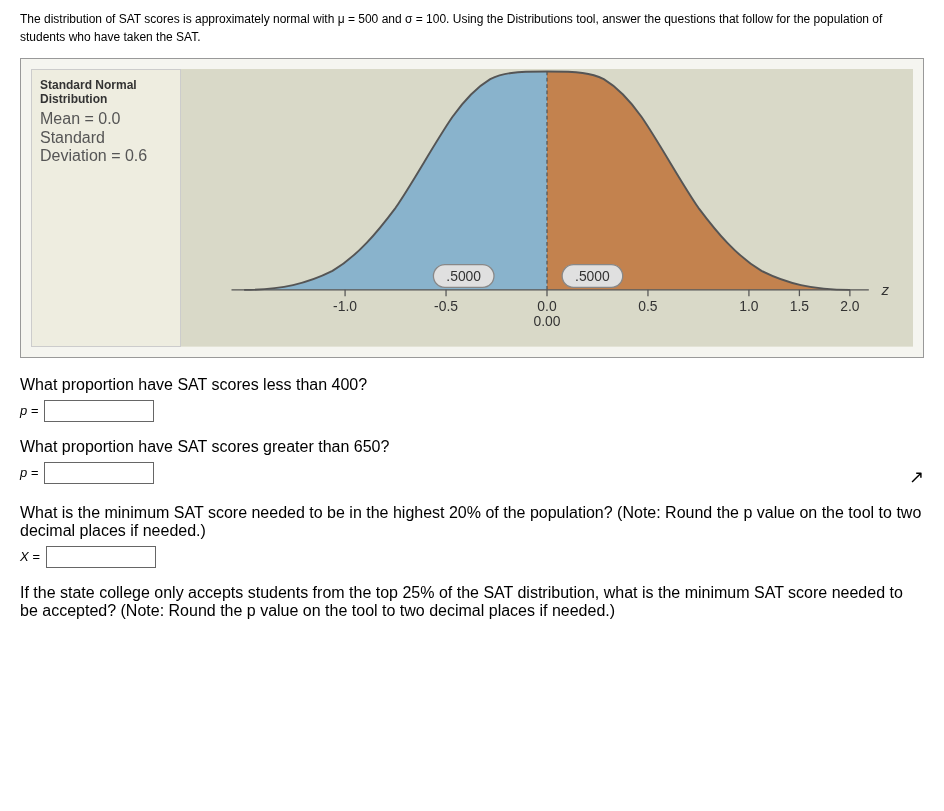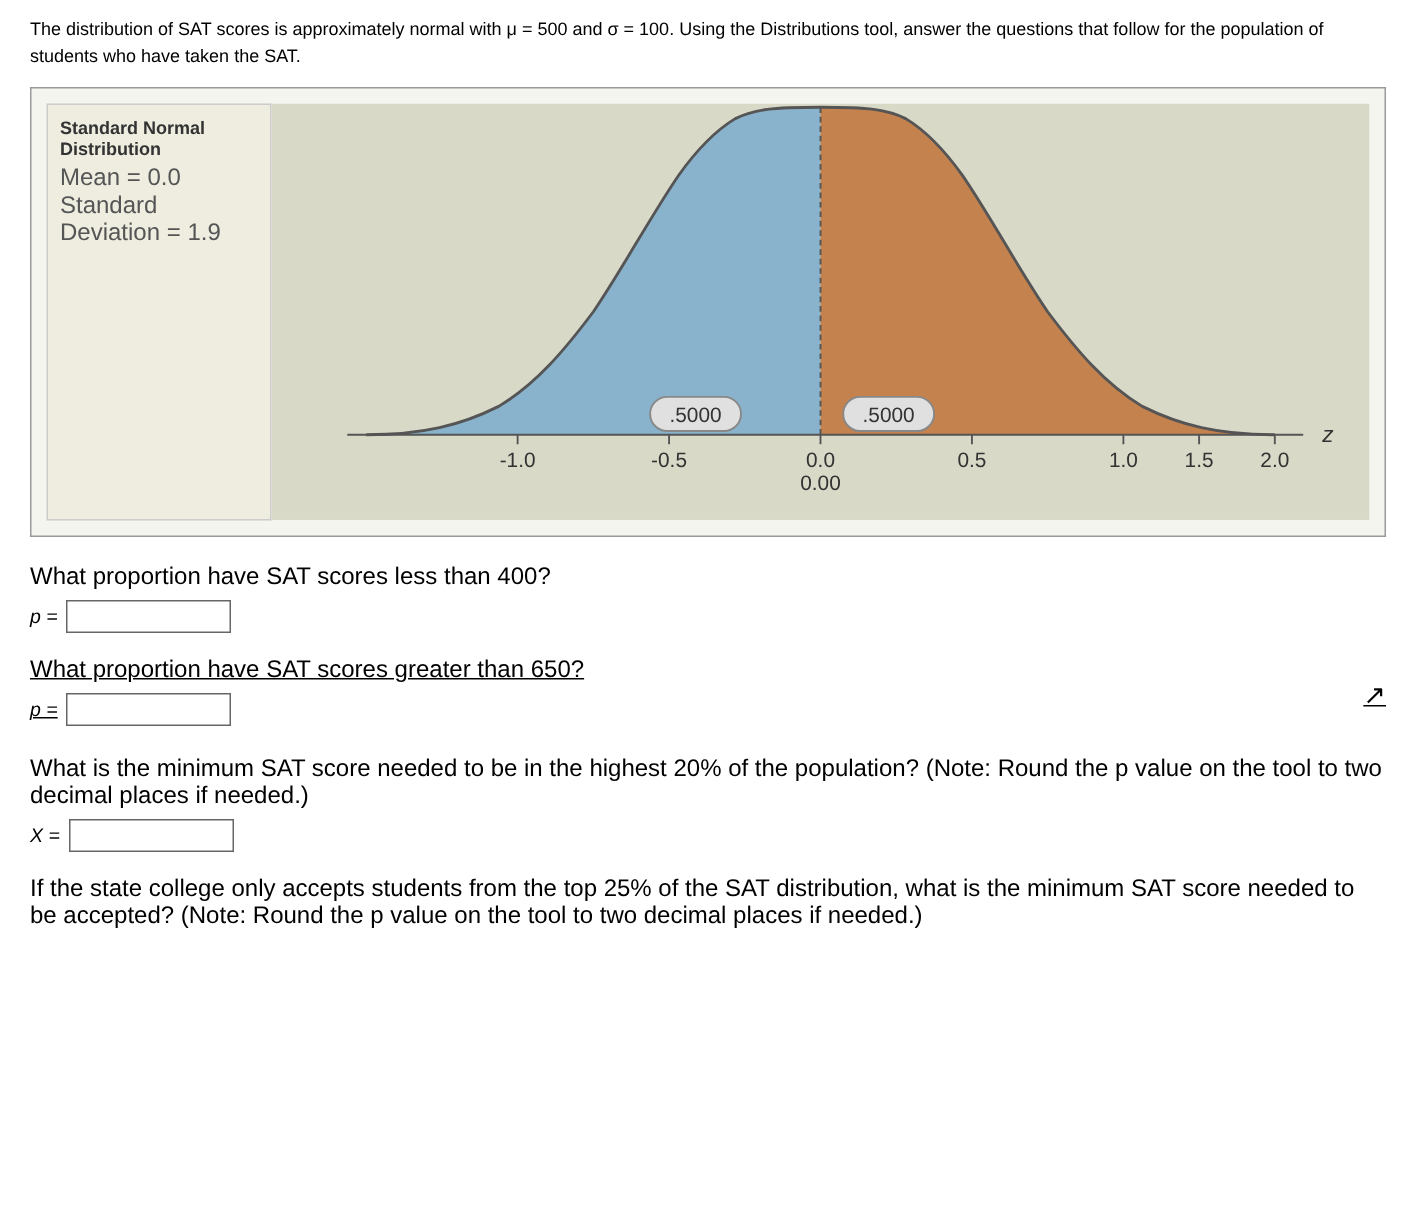--- a/index.html
+++ b/index.html
@@ -88,21 +88,21 @@
 <body>
 
 <p class="intro-text">The distribution of SAT scores is approximately normal with μ = 500 and σ = 100. Using the Distributions tool, answer the questions that follow for the population of students who have taken the SAT.</p>
 
 <div class="chart-container">
   <div class="chart-inner">
     <div class="chart-legend">
       <div class="chart-title">Standard Normal Distribution</div>
       <div class="chart-params">
         <div>Mean = 0.0</div>
-        <div>Standard Deviation = 1.9</div>
+        <div>Standard Deviation = 0.6</div>
       </div>
     </div>
     <div class="chart-svg-area">
       <svg class="distribution-chart" viewBox="0 0 580 220" xmlns="http://www.w3.org/2000/svg">
 
         <rect x="0" y="0" width="580" height="220" fill="#d9d9c8"></rect>
 
         <path d="
           M 50,175
           C 80,175 100,170 120,160
@@ -172,21 +172,21 @@
 
 <div class="question-block">
   <p class="question-text">What proportion have SAT scores less than 400?</p>
   <div class="answer-row">
     <span class="answer-label">p =</span>
     <input class="answer-input" type="text" value="" style="">
   </div>
 </div>
 
 <div class="question-block">
-  <div style="display:flex; align-items:center; justify-content:space-between;text-decoration:underline;">
+  <div style="display:flex; align-items:flex-end; justify-content:space-between;">
     <div>
       <p class="question-text">What proportion have SAT scores greater than 650?</p>
       <div class="answer-row">
         <span class="answer-label">p =</span>
         <input class="answer-input" type="text" value="" style="">
       </div>
     </div>
     <span class="cursor-icon">↗</span>
   </div>
 </div>

